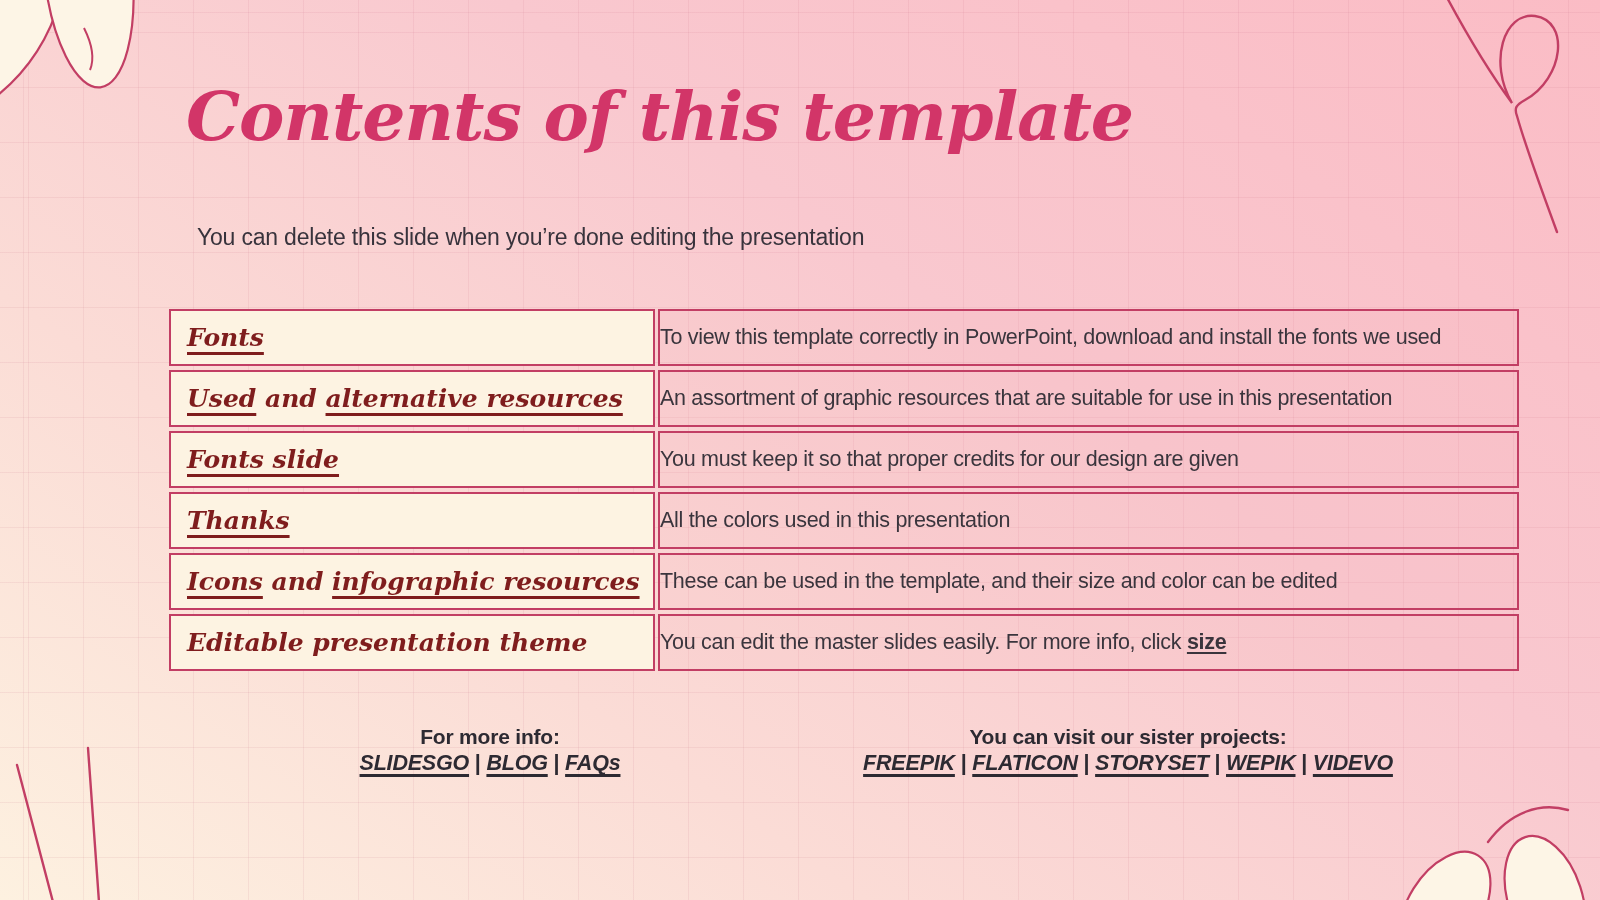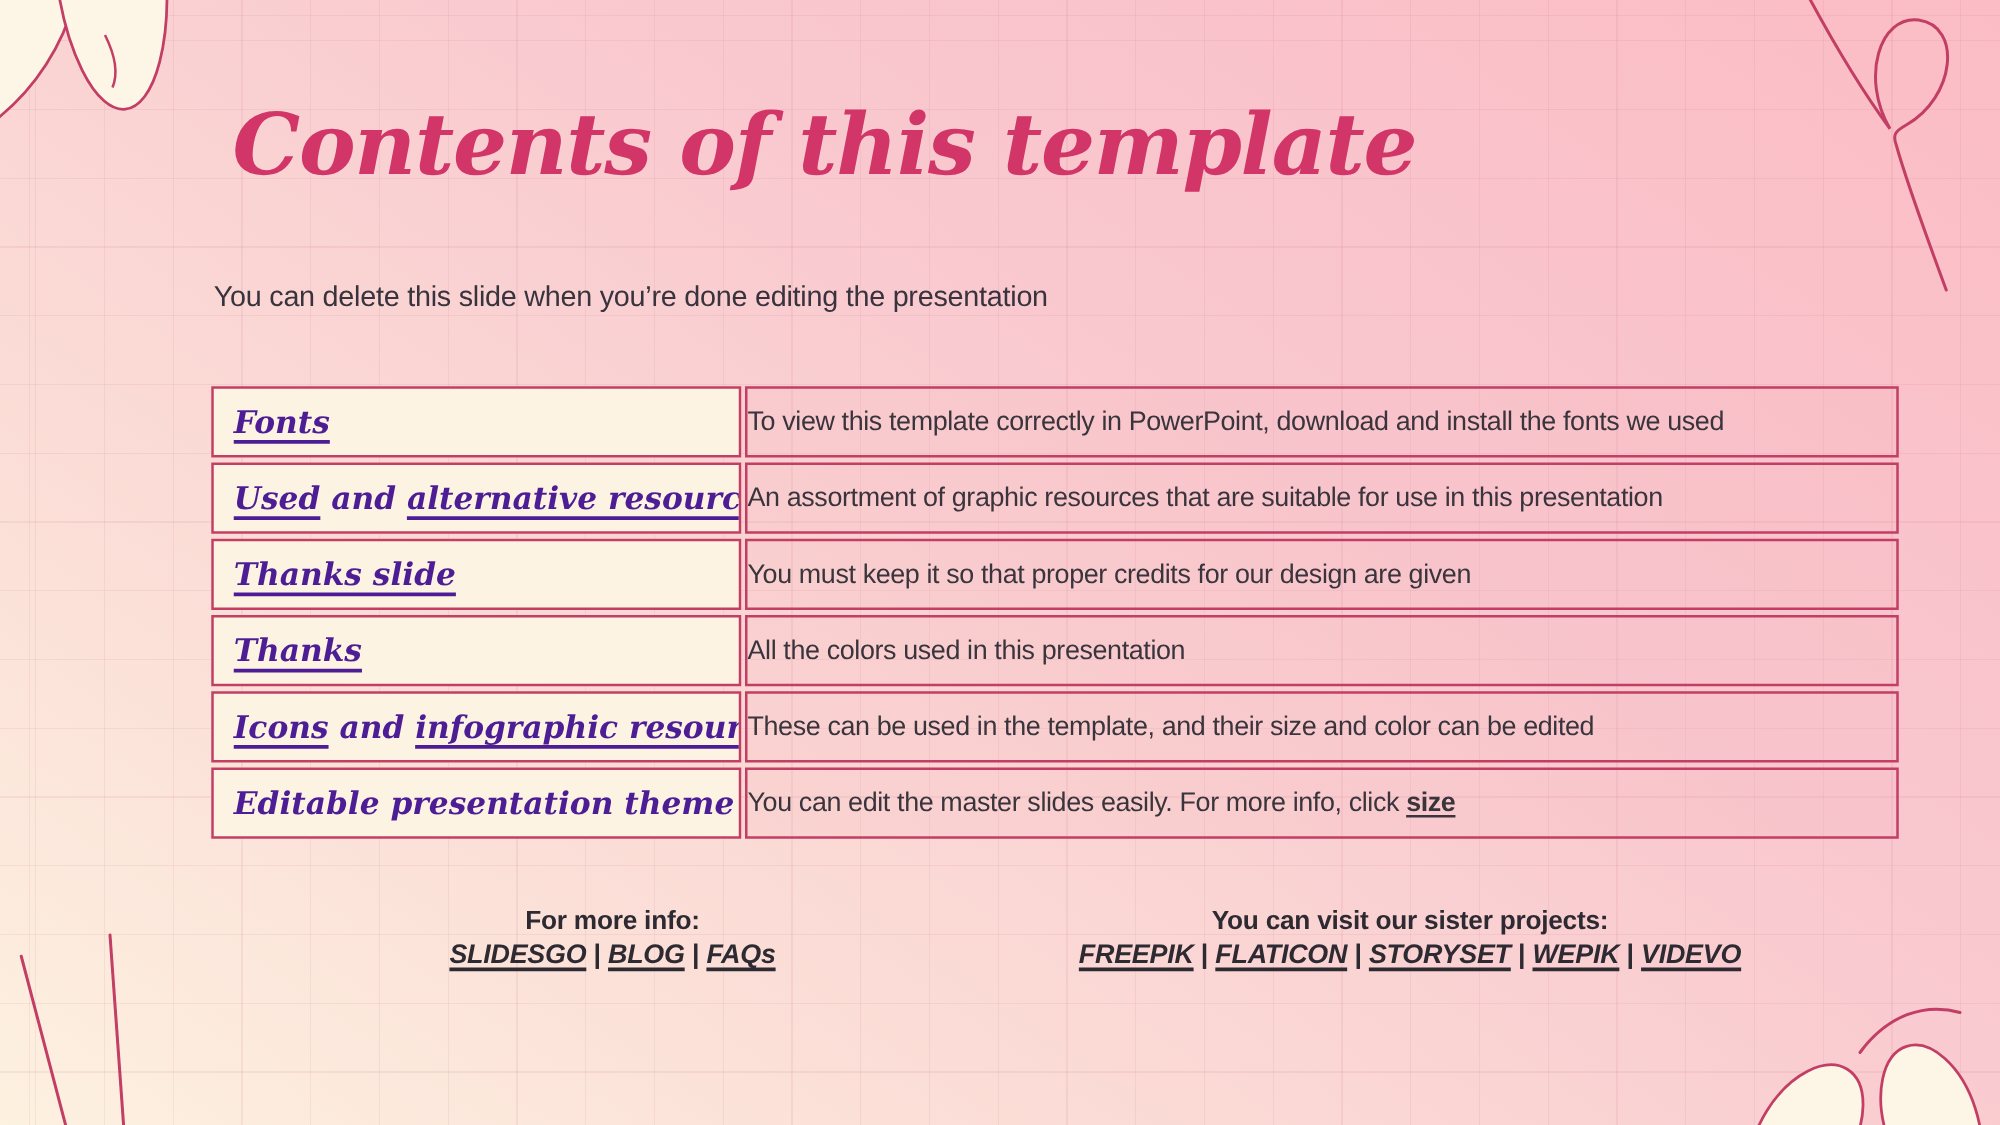--- a/index.html
+++ b/index.html
@@ -18,35 +18,35 @@
   }
   .deco { position:absolute; z-index:1; pointer-events:none; }
   .content { position:absolute; inset:0; z-index:2;margin-left:46px; }
 
   .title {
     position:absolute; left:140px; top:76px; margin:0;
     font-family:"DejaVu Serif", serif; font-style:italic; font-weight:700;
     font-size:68px; letter-spacing:-1px; color:#d23568; white-space:nowrap;
   }
   .subtitle {
-    position:absolute; left:125px; top:224px; margin:0;
+    position:absolute; left:151px; top:224px; margin:0;
     font-size:23px; color:#38333c; letter-spacing:-0.2px; white-space:nowrap;
   }
 
   .contents-table {
     position:absolute; left:123px; top:309px; width:1350px;
     display:flex; flex-direction:column; gap:4px;
   }
   .t-row { display:flex; gap:3px; height:57px; }
   .label-cell {
-    flex:none; width:424px; box-sizing:border-box;
+    flex:none; width:486px; box-sizing:border-box;
     background:#fdf3e2; border:2px solid #c23e64;
     display:flex; align-items:center; padding-left:16px;
     font-family:"DejaVu Serif", serif; font-style:italic; font-weight:700;
-    font-size:25px; color:#4c1d95; white-space:pre; overflow:hidden;
+    font-size:25px; color:#7f1d1d; white-space:pre; overflow:hidden;
   }
   .desc-cell {
     flex:1; box-sizing:border-box;
     background:rgba(248,170,185,0.12); border:2px solid #c23e64;
     display:flex; align-items:center; 
     font-size:21.5px; color:#3a353d; letter-spacing:-0.3px; white-space:pre; overflow:hidden;
   }
   .label-link { text-decoration:underline; text-decoration-thickness:2.5px; text-underline-offset:6px; cursor:pointer; }
   .desc-link  { font-weight:700; text-decoration:underline; text-decoration-thickness:2px; text-underline-offset:3px; cursor:pointer; }
 
@@ -92,21 +92,21 @@
       <div class="label-cell"><span class="label-link">Fonts</span></div>
       <div class="desc-cell"><span class="">To view this template correctly in PowerPoint, download and install the fonts we used</span></div>
     </div>
 
     <div class="t-row">
       <div class="label-cell"><span class="label-link">Used</span><span class=""> and </span><span class="label-link">alternative resources</span></div>
       <div class="desc-cell"><span class="">An assortment of graphic resources that are suitable for use in this presentation</span></div>
     </div>
 
     <div class="t-row">
-      <div class="label-cell"><span class="label-link">Thanks slide</span></div>
+      <div class="label-cell"><span class="label-link">Fonts slide</span></div>
       <div class="desc-cell"><span class="">You must keep it so that proper credits for our design are given</span></div>
     </div>
 
     <div class="t-row">
       <div class="label-cell"><span class="label-link">Thanks</span></div>
       <div class="desc-cell"><span class="">All the colors used in this presentation</span></div>
     </div>
 
     <div class="t-row">
       <div class="label-cell"><span class="label-link">Icons</span><span class=""> and </span><span class="label-link">infographic resources</span></div>

